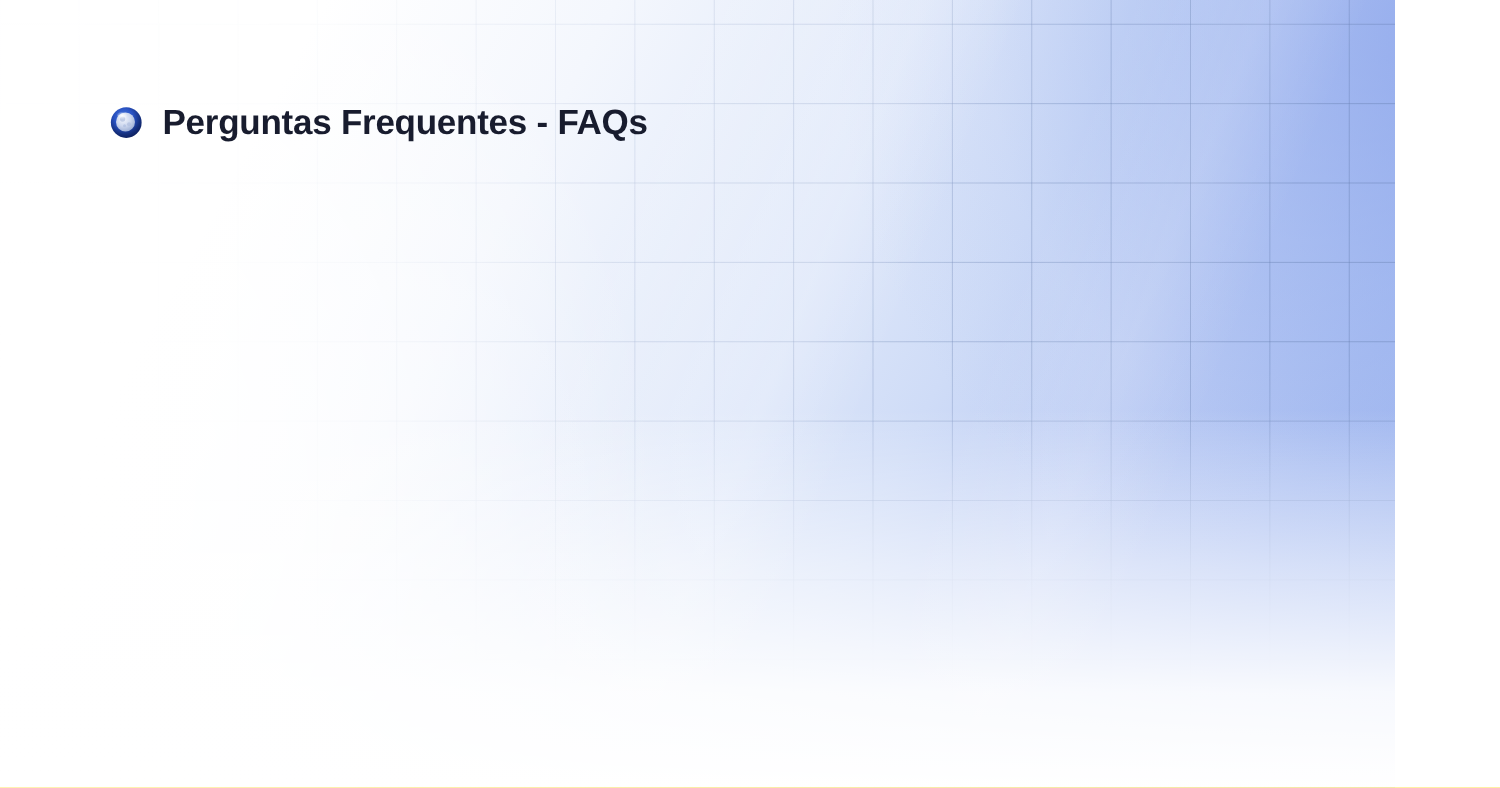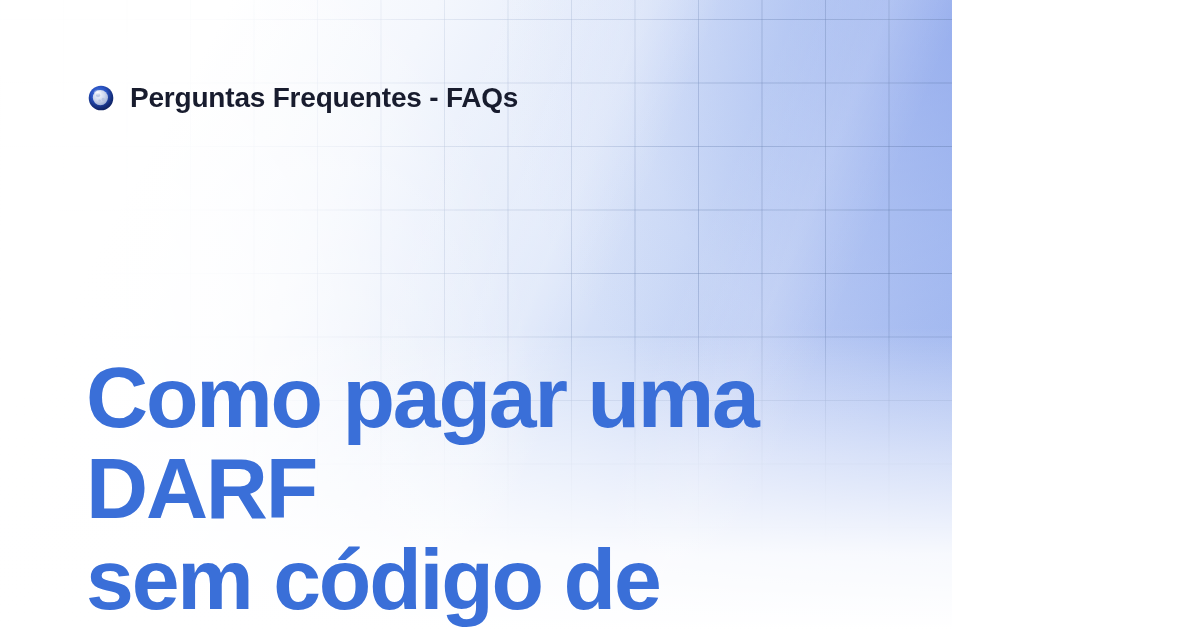--- a/index.html
+++ b/index.html
@@ -9,24 +9,25 @@
   body {
     width: 1200px;
     height: 630px;
     overflow: hidden;
     font-family: "Liberation Sans", sans-serif;
     background: #ffffff;
   }
 
   .og-card {
     position: relative;
-    width: 952px;
+    width: 1092px;
     height: 630px;
     overflow: hidden;
     background: #fde047;
+    padding-left: 24px;
   }
 
   
   .bg-base {
     position: absolute;
     inset: 0;
     background:
       linear-gradient(118deg,
         #ffffff 0%,
         #ffffff 18%,
@@ -208,17 +209,15 @@
         <circle cx="13" cy="13" r="12.3" fill="url(#sphereOuter)"></circle>
         <circle cx="12.4" cy="12.6" r="7.6" fill="url(#sphereInner)"></circle>
         <circle cx="10.1" cy="10.2" r="2.1" fill="#b9c6e2" opacity="0.85"></circle>
         <circle cx="15.2" cy="14.4" r="1.6" fill="#b3c1e0" opacity="0.8"></circle>
         <circle cx="11.6" cy="15.6" r="1.2" fill="#aebde0" opacity="0.7"></circle>
         <ellipse cx="9.6" cy="7.4" rx="4.4" ry="3.1" fill="url(#sphereSpec)"></ellipse>
       </svg>
       <span class="eyebrow-text">Perguntas Frequentes - FAQs</span>
     </div>
 
-    <h1 class="headline">Como pagar uma DARF
-sem código de barras?</h1>
 
   </div>
 </div>
 
 </body></html>

